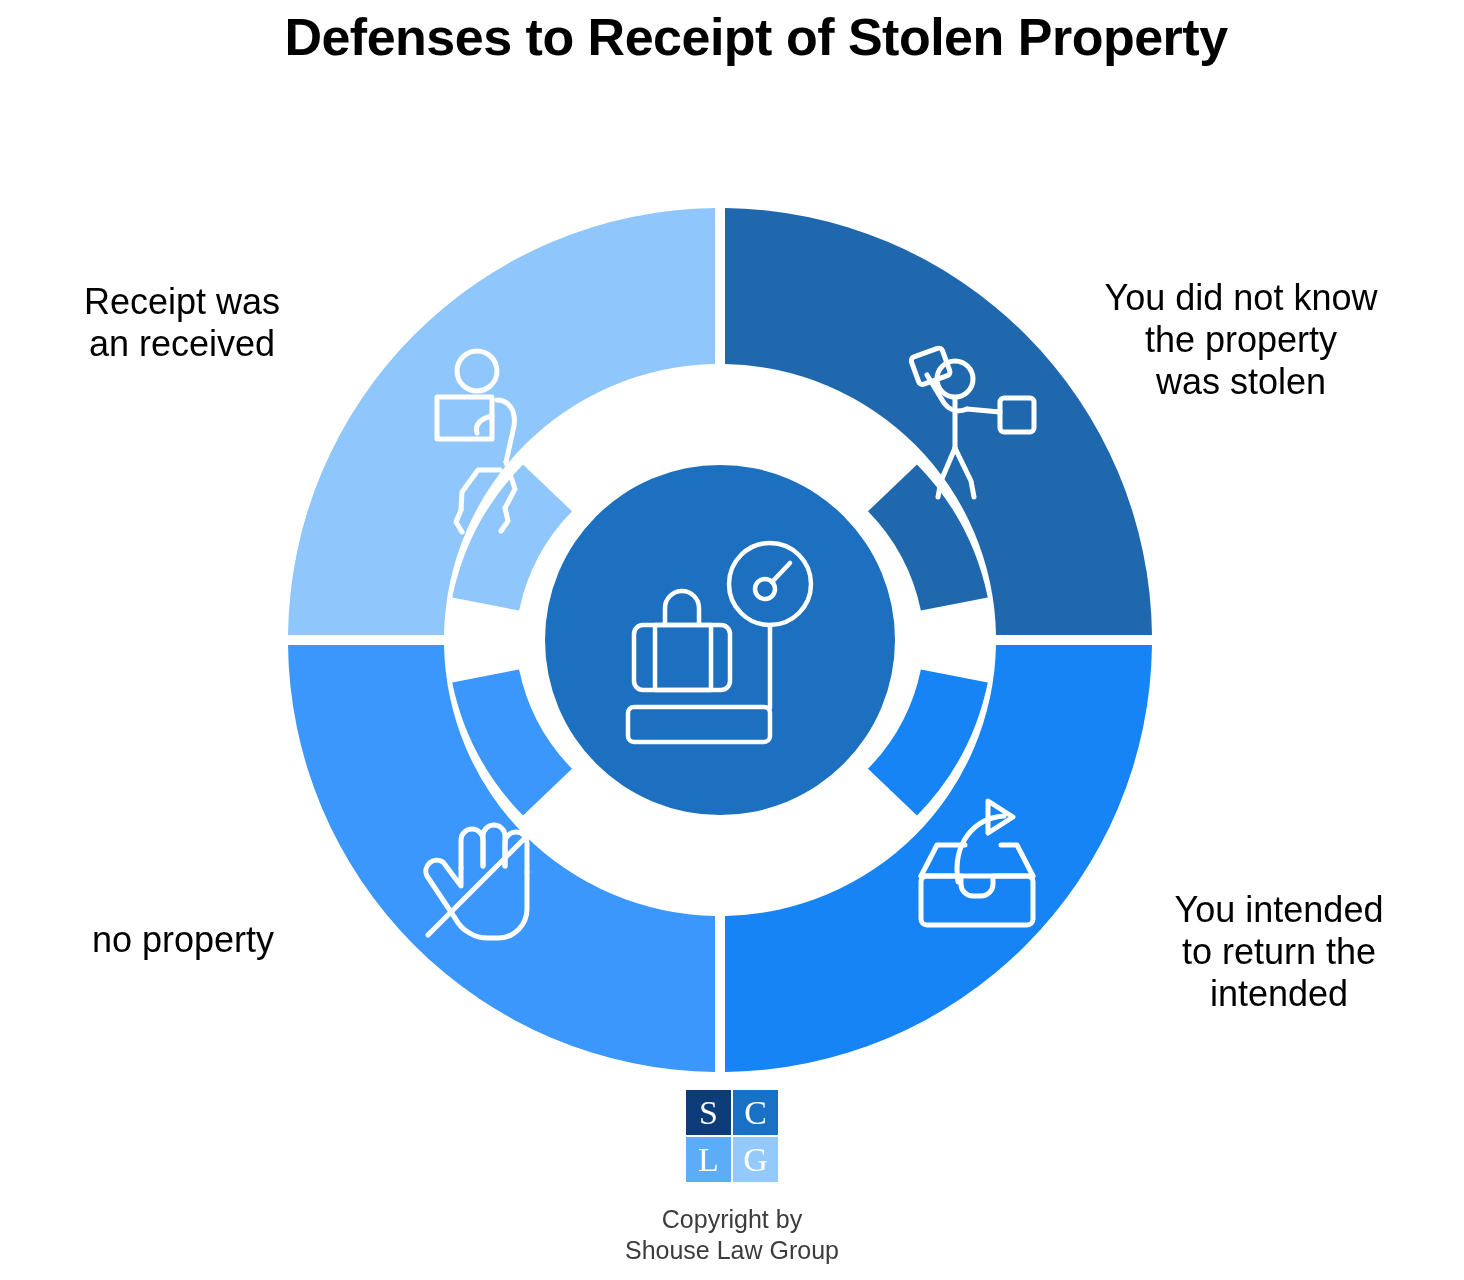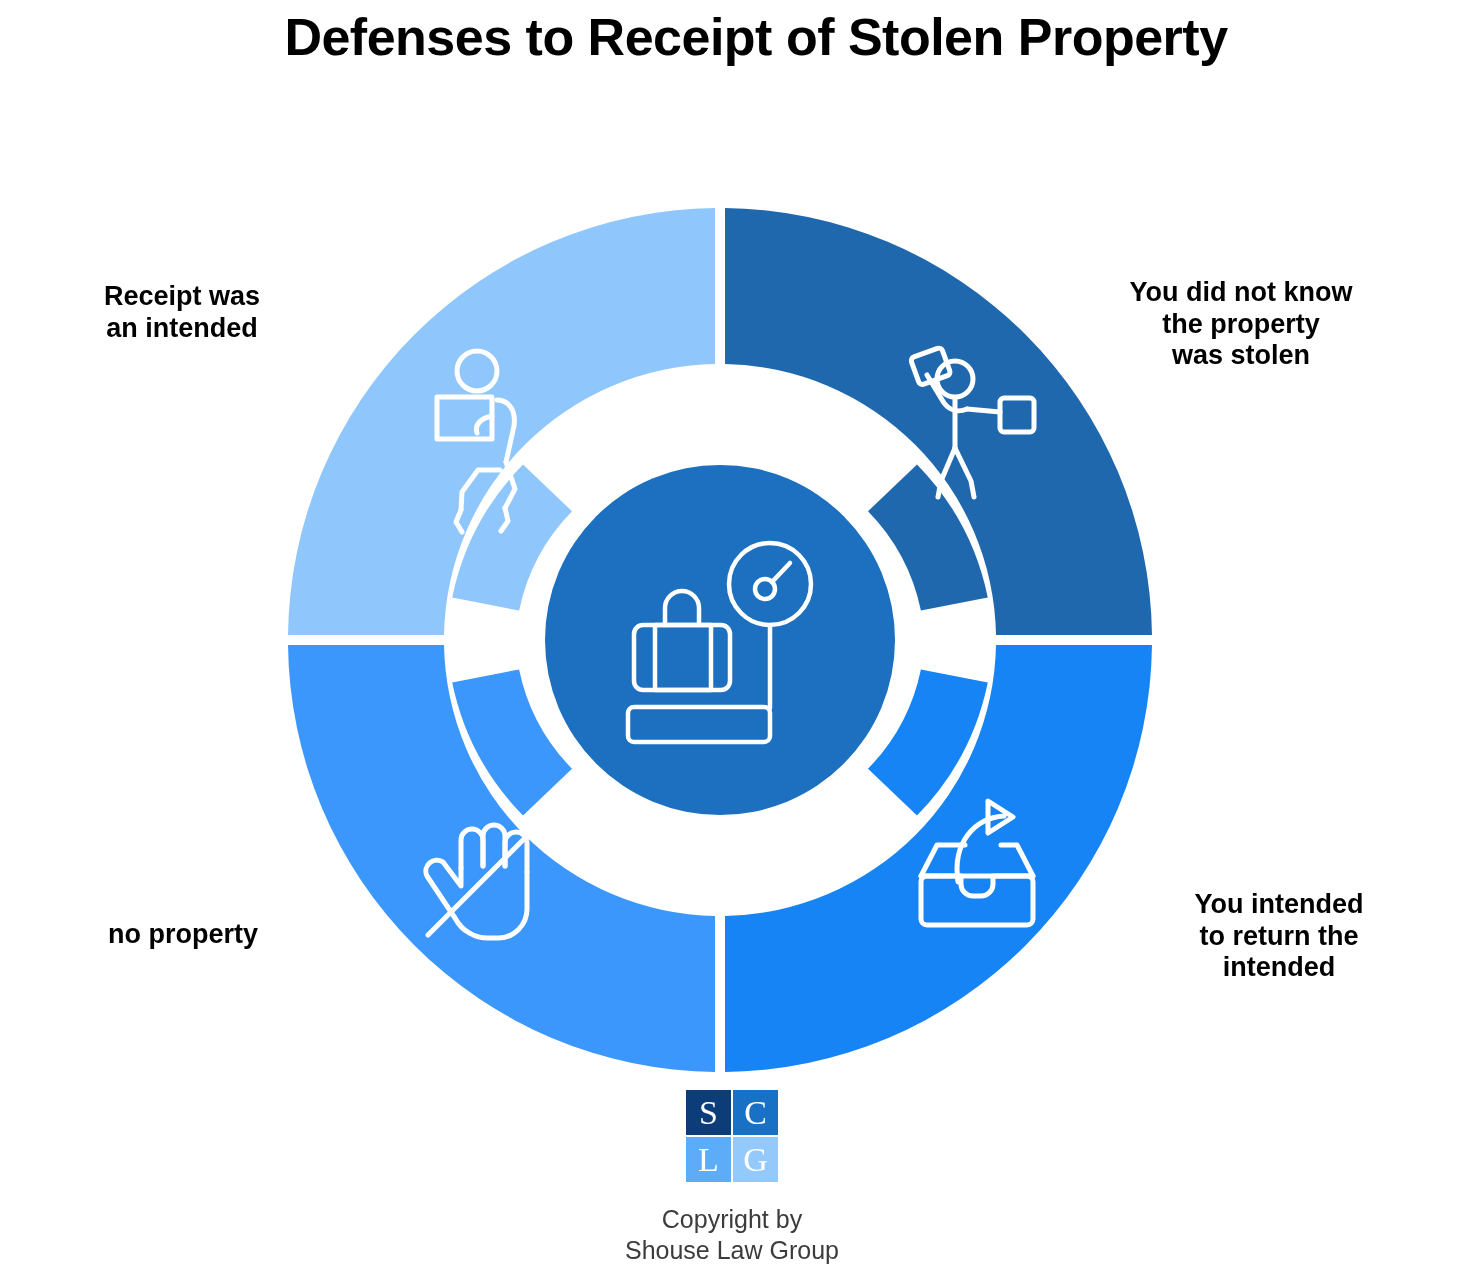--- a/index.html
+++ b/index.html
@@ -35,22 +35,22 @@
     left: 0;
     top: 0;
     width: 1464px;
     height: 1120px;
     pointer-events: none;
   }
   #wheel-svg { display: block; }
 
   .quad-label {
     position: absolute;
-    font-size: 27px;
-    font-weight: bold;
+    font-size: 36px;
+    font-weight: normal;
     line-height: 1.17;
     color: #000000;
   }
   #label-top-left {
     left: 12px;
     top: 281px;
     width: 340px;
     text-align: center;
   }
   #label-top-right {
@@ -225,21 +225,21 @@
       <path d="M 921 876 L 961 876 L 961 884 A 12 12 0 0 0 973 896 L 981 896
                A 12 12 0 0 0 993 884 L 993 876 L 1033 876"></path>
       <path d="M 958 882 C 952 842 975 818 1004 816"></path>
       <path d="M 988 801 L 1013 817 L 988 833 Z"></path>
     </g>
   </svg>
 </div>
 
 <div class="quad-label" id="label-top-left">
   <div>Receipt was</div>
-  <div>an intended</div>
+  <div>an received</div>
 </div>
 
 <div class="quad-label" id="label-top-right">
   <div>You did not know</div>
   <div>the property</div>
   <div>was stolen</div>
 </div>
 
 <div class="quad-label" id="label-bottom-left">
   <div>no property</div>

